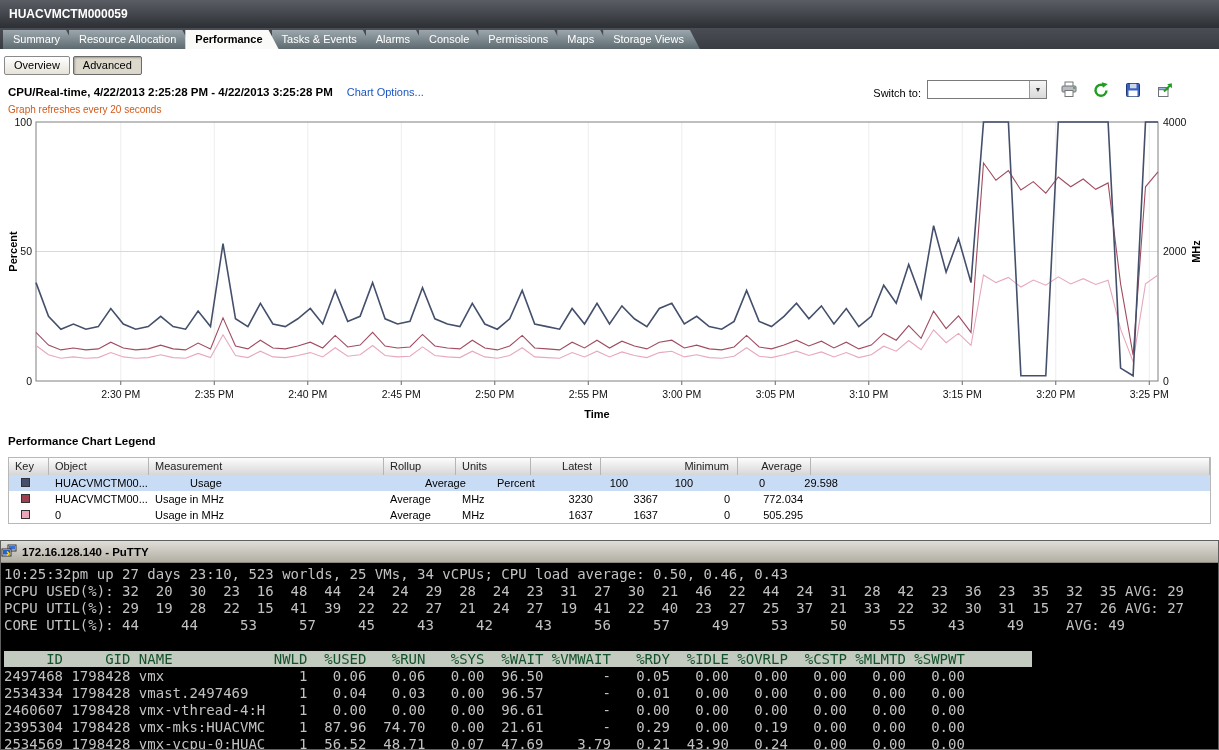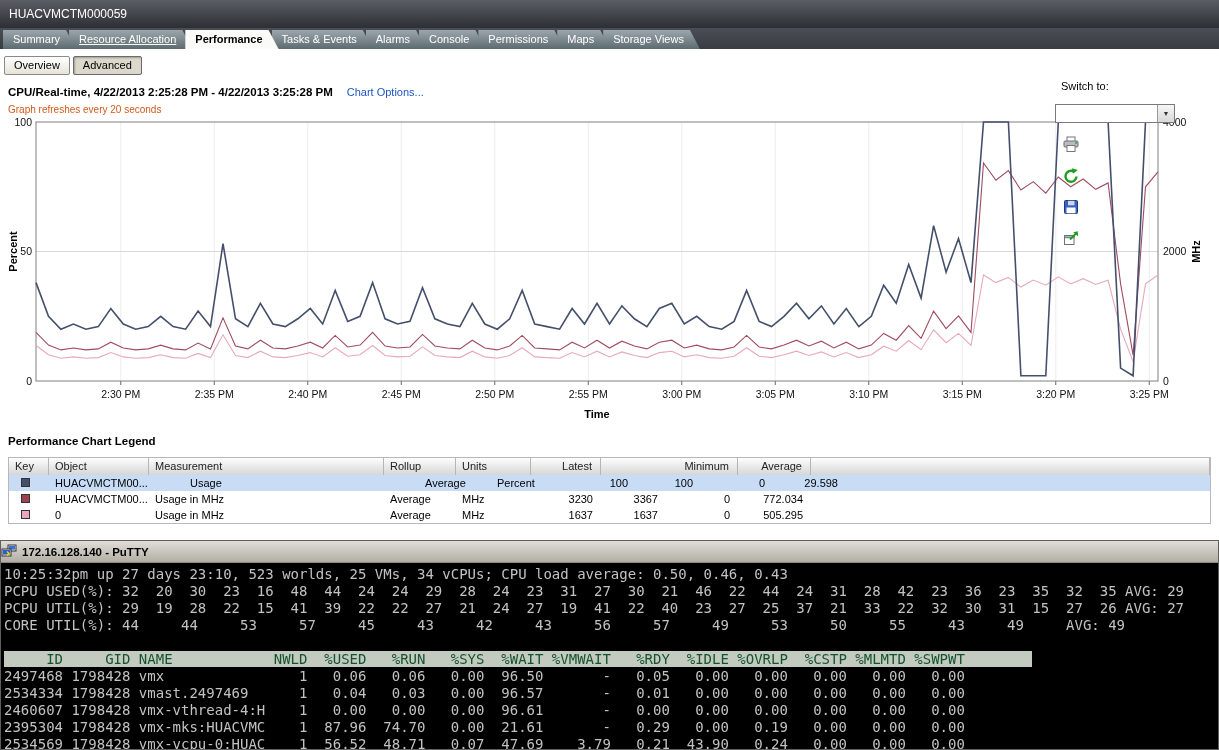--- a/index.html
+++ b/index.html
@@ -2,21 +2,21 @@
 <html style="--link: #1a56c4; --note: #d2591a;"><head>
 <meta charset="utf-8">
 <style>
   * { box-sizing: border-box; margin: 0; padding: 0; }
   html,body { width:1219px; height:750px; overflow:hidden; background:#fff;
               font-family:"Liberation Sans", sans-serif; }
 
   
   .titlebar { position:absolute; top:0; left:0; width:1219px; height:28px;
               background:linear-gradient(#5a5e64,#2c2f34);
-              color:#fff; font-size:12px; font-weight:normal; line-height:28px; padding-left:9px; }
+              color:#fff; font-size:12px; font-weight:bold; line-height:28px; padding-left:9px; }
 
   .tabbar { position:absolute; top:28px; left:0; width:1219px; height:21px;
             background:linear-gradient(#4a4e54,#393d43);
             display:flex; align-items:flex-end; padding-left:3px; }
   .tab { position:relative; height:19px; padding:3px 16px 3px 10px; margin-right:-7px;
          font-size:11px; color:#fff; line-height:13px;
          background:linear-gradient(#9ba7ac,#5d6a70);
          clip-path:polygon(0 0, calc(100% - 10px) 0, 100% 100%, 0 100%); }
   .tab.active { background:#fafaf8; color:#000; font-weight:bold; }
 
@@ -29,21 +29,21 @@
           background:linear-gradient(#ffffff,#e6e3d8); cursor:default;
           font-family:"Liberation Sans", sans-serif; }
   .vbtn.pressed { background:#dcd8cb; border-color:#6b6b6b;
                   box-shadow:inset 1px 1px 2px rgba(0,0,0,.28); }
 
   .chart-header { position:relative; height:20px; margin:8px 0 0 8px; }
   .chart-title { font-size:11.5px; font-weight:bold; color:#000; }
   .chart-options { font-size:11px; color:var(--link,#1a56c4); margin-left:14px;
                    text-decoration:none; cursor:pointer; }
   .right-controls { position:absolute; right:44px; top:-2px; display:flex;
-                    align-items:flex-start; gap:12px;flex-direction:column; }
+                    align-items:flex-end; gap:12px; }
   .switch-label { font-size:11px; color:#000; }
   .combo { width:120px; height:19px; border:1px solid #7a7a7a; background:#fff;
            position:relative; margin-left:-6px; }
   .combo .combo-btn { position:absolute; right:0; top:0; width:17px; height:17px;
            background:linear-gradient(#f6f6f6,#d9d9d9); border-left:1px solid #9a9a9a;
            font-size:7px; color:#333; text-align:center; line-height:17px; }
   .icon-btn { width:20px; height:19px; display:inline-flex; align-items:center;
               justify-content:center; cursor:pointer; }
 
   .refresh-note { margin:2px 0 0 8px; font-size:10px; color:var(--note,#d2591a); height:12px; }
@@ -80,21 +80,21 @@
 </style>
 </head>
 <body>
 
 <div class="titlebar">
   <span>HUACVMCTM000059</span>
 </div>
 
 <div class="tabbar">
     <div class="tab" style="z-index: 40;">Summary</div>
-    <div class="tab" style="z-index: 39; text-decoration: underline;">Resource Allocation</div>
+    <div class="tab" style="z-index: 39;">Resource Allocation</div>
     <div class="tab active" style="z-index: 60;">Performance</div>
     <div class="tab" style="z-index: 37;">Tasks &amp; Events</div>
     <div class="tab" style="z-index: 36;">Alarms</div>
     <div class="tab" style="z-index: 35;">Console</div>
     <div class="tab" style="z-index: 34;">Permissions</div>
     <div class="tab" style="z-index: 33;">Maps</div>
     <div class="tab" style="z-index: 32;">Storage Views</div>
   </div>
 
 <div class="content">

